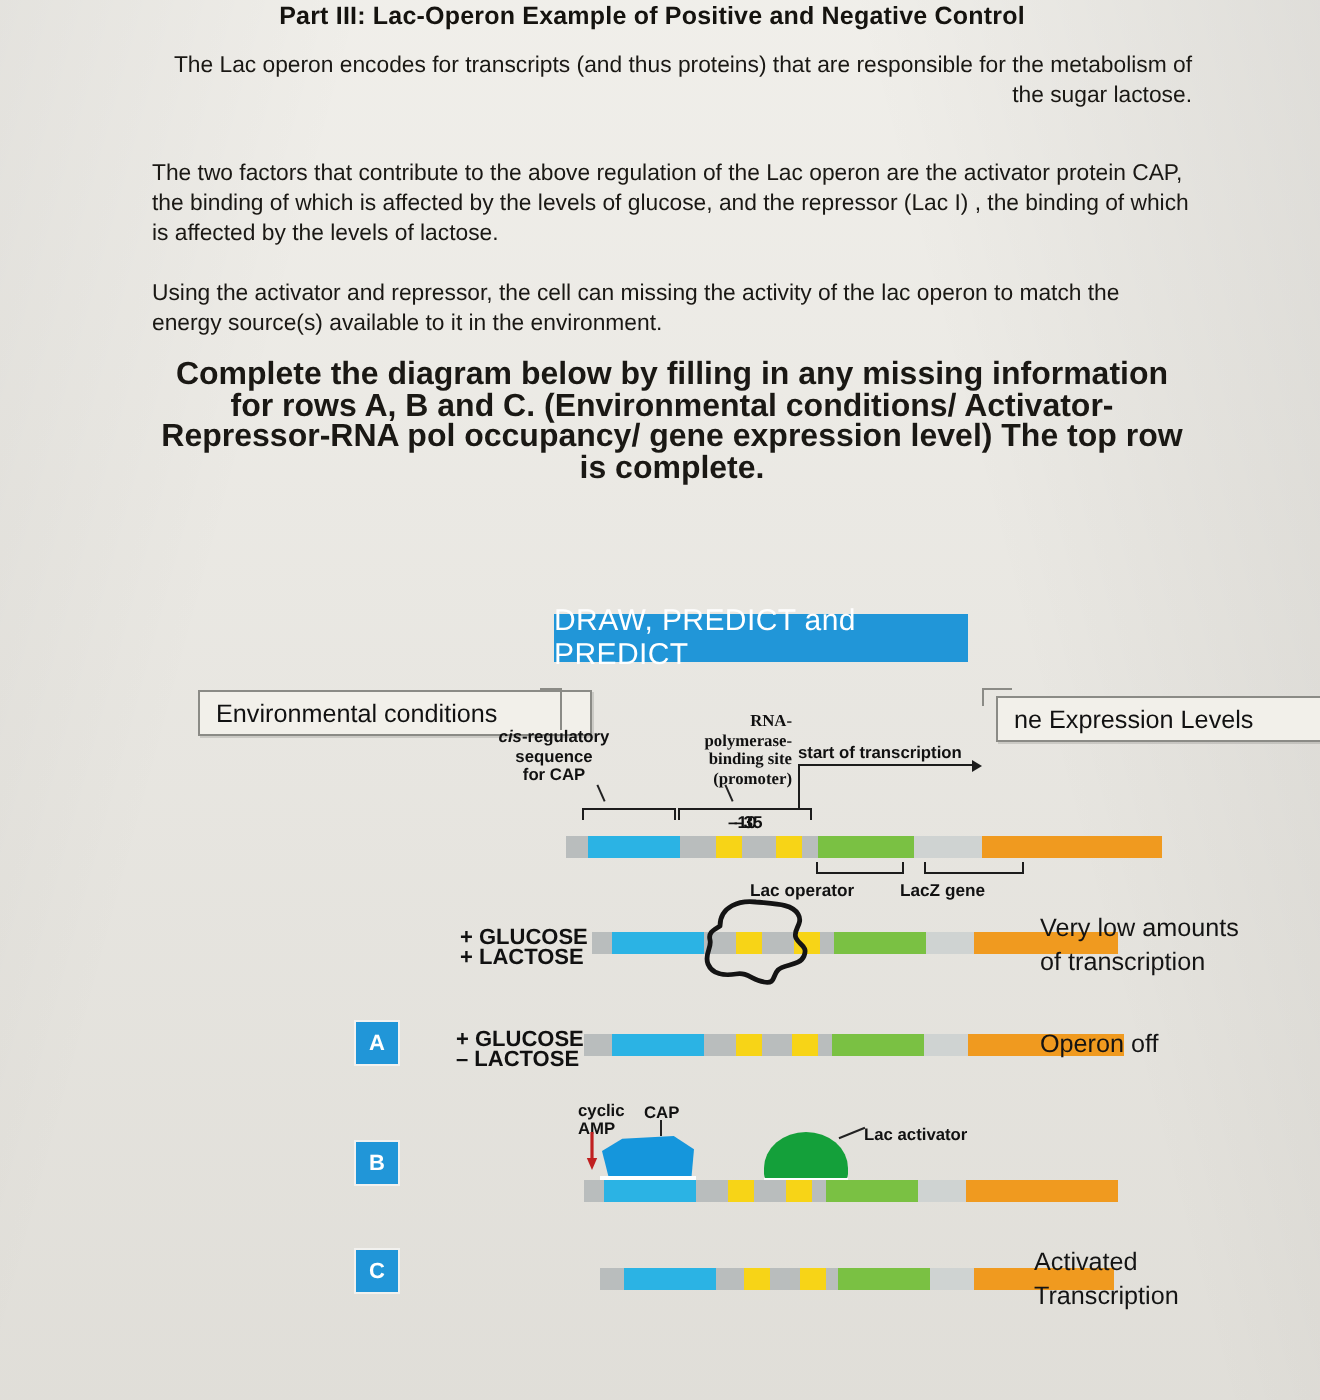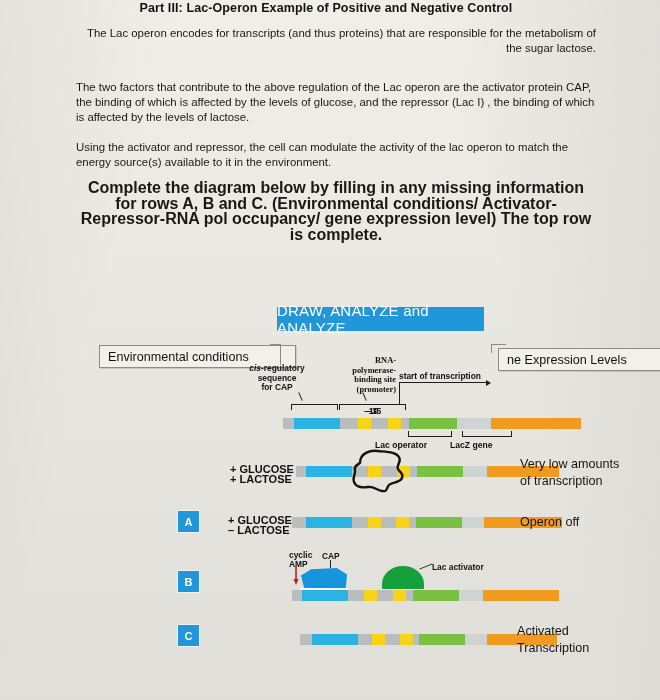--- a/index.html
+++ b/index.html
@@ -163,24 +163,24 @@
 </style>
 </head>
 <body>
 
 <div class="paper-shade"></div>
 
 <div class="doc-title">Part III: Lac-Operon Example of Positive and Negative Control</div>
 
 <div class="para" id="p1">The Lac operon encodes for transcripts (and thus proteins) that are responsible for the metabolism of the sugar lactose.</div>
 <div class="para" id="p2">The two factors that contribute to the above regulation of the Lac operon are the activator protein CAP, the binding of which is affected by the levels of glucose, and the repressor (Lac I) , the binding of which is affected by the levels of lactose.</div>
-<div class="para" id="p3">Using the activator and repressor, the cell can modulate the activity of the lac operon to match the energy source(s) available to it in the environment.</div>
+<div class="para" id="p3">Using the activator and repressor, the cell can missing the activity of the lac operon to match the energy source(s) available to it in the environment.</div>
 <div class="para bold" id="p4">Complete the diagram below by filling in any missing information for rows A, B and C. (Environmental conditions/ Activator-Repressor-RNA pol occupancy/ gene expression level) The top row is complete.</div>
 
-<div class="banner">DRAW, ANALYZE and ANALYZE</div>
+<div class="banner">DRAW, PREDICT and PREDICT</div>
 
 <div class="hdrbox" id="env-box">Environmental conditions</div>
 <div id="env-box-stub"></div>
 
 <div class="hdrbox" id="gene-box">ne Expression Levels</div>
 <div id="gene-box-stub"></div>
 
 <div class="anno" id="anno-cap">
   <i>cis</i>-regulatory<br>sequence<br>for CAP
 </div>

